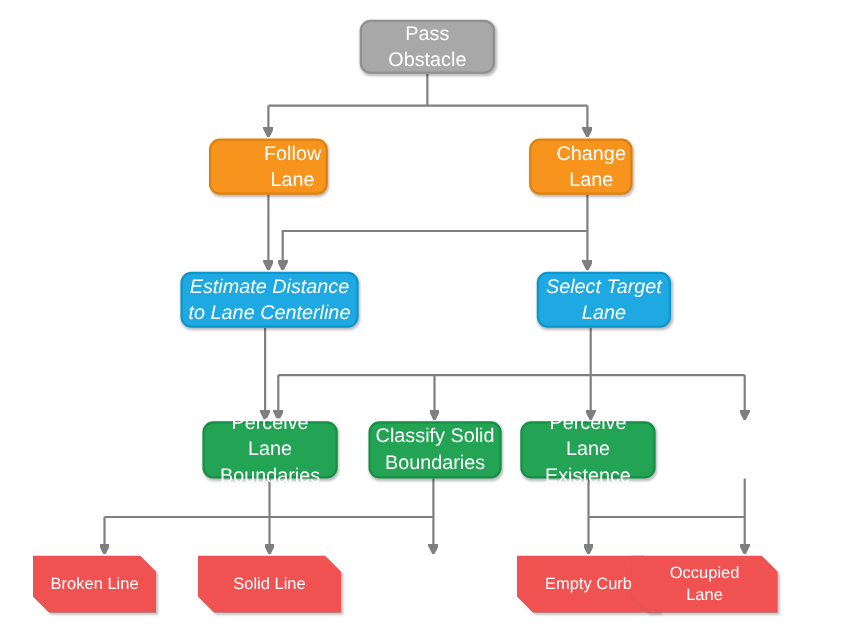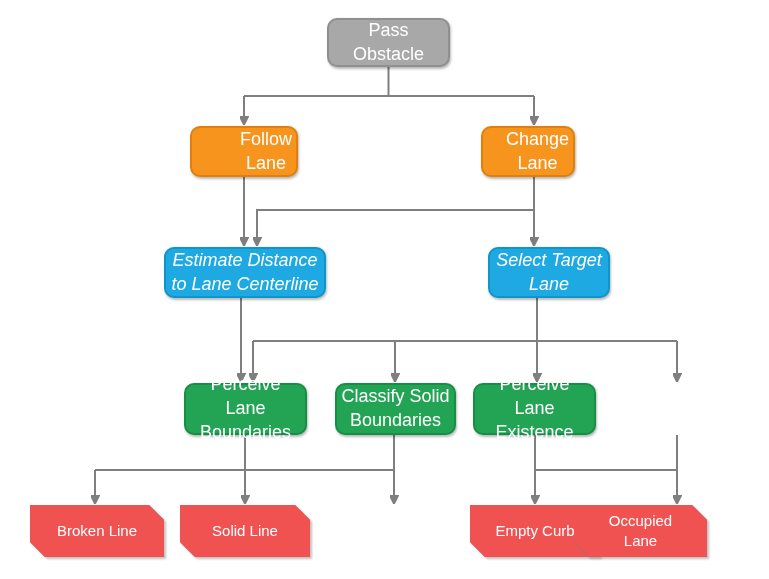--- a/index.html
+++ b/index.html
@@ -122,21 +122,21 @@
   </div>
   <div class="node t-skill" style="left:335px;top:383px;width:121px;height:52px">
     <span class="lbl">Classify Solid
 Boundaries</span>
   </div>
   <div class="node t-skill" style="left:473px;top:383px;width:123px;height:52px">
     <span class="lbl">Perceive Lane
 Existence</span>
   </div>
 
-  <div class="tagwrap" style="left:30px;top:505px;width:134px;height:52px">
+  <div class="tagwrap" style="left:30px;top:505px;width:112px;height:52px">
     <div class="tag">
       <span class="lbl">Broken Line</span>
     </div>
   </div>
   <div class="tagwrap" style="left:180px;top:505px;width:130px;height:52px">
     <div class="tag">
       <span class="lbl">Solid Line</span>
     </div>
   </div>
   <div class="tagwrap" style="left:470px;top:505px;width:130px;height:52px">

